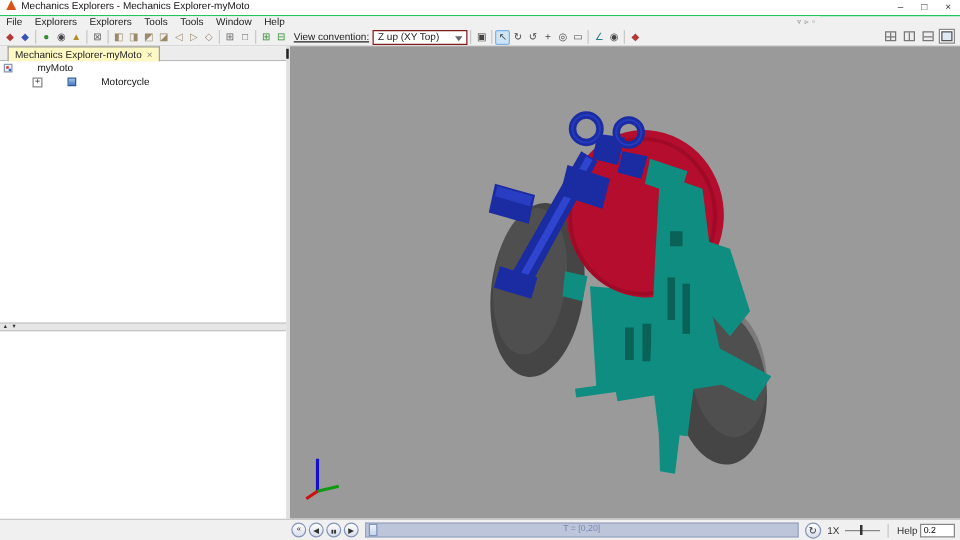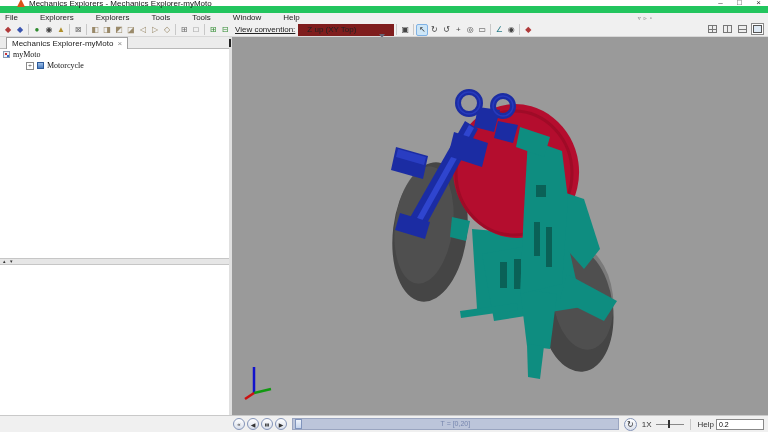--- a/index.html
+++ b/index.html
@@ -1,68 +1,68 @@
 <!DOCTYPE html>
 <html><head>
 <meta charset="utf-8">
 <style>
   html,body{margin:0;padding:0;background:#666;}
   #win{position:relative;width:768px;height:432px;background:#f0f0f0;overflow:hidden;
        font-family:"Liberation Sans","DejaVu Sans",sans-serif;font-size:8px;color:#222;
        -webkit-font-smoothing:antialiased;}
   
   .titlebar{position:absolute;left:0;top:0;width:768px;height:13px;background:#ffffff;
-            display:flex;align-items:center;border-bottom:7px solid #22c55e;box-sizing:border-box;padding-left:12px;}
+            display:flex;border-bottom:1px solid #22c55e;box-sizing:border-box;}
   .appicon{width:8px;height:8px;margin:0 4px 0 5px;position:relative;flex:none;}
   .appicon:before{content:"";position:absolute;left:0;top:0;border-left:4px solid transparent;
             border-right:4px solid transparent;border-bottom:8px solid #d95319;}
   .title{font-size:8px;color:#111;white-space:nowrap;}
   .winbtns{margin-left:auto;display:flex;height:13px;}
   .wbtn{width:19px;text-align:center;line-height:12px;font-size:8px;color:#333;}
   
   .menubar{position:absolute;left:0;top:13px;width:656px;height:10px;background:#f0f0f0;
-           display:flex;align-items:center;gap:12px;}
+           display:flex;align-items:center;gap:0;}
   .menu{padding:0 5px;line-height:10px;color:#222;}
   .panelicons{margin-left:auto;display:flex;gap:3px;padding-right:4px;color:#777;font-size:6px;}
   .panelicons span{line-height:10px;}
   
   .toolbar{position:absolute;left:0;top:23px;width:768px;height:14px;background:#f0f0f0;
            border-bottom:1px solid #d8d8d8;box-sizing:border-box;display:flex;align-items:center;padding-left:2px;}
   .tbtn{width:12px;height:12px;flex:none;display:flex;align-items:center;justify-content:center;
         font-size:8px;color:#555;border:1px solid transparent;box-sizing:border-box;border-radius:2px;}
   .tbtn.sel{background:#cde6f7;border-color:#7fb2e5;}
   .sep{width:1px;height:11px;background:#c8c8c8;margin:0 2px;flex:none;}
   .c-red{color:#b03a3a}.c-blue{color:#3a55b0}.c-green{color:#2e8b2e}.c-dark{color:#444}
   .c-olive{color:#b08f2a}.c-tan{color:#9a8a6a}.c-gray{color:#666}.c-teal{color:#2a7d8a}
   .vc-label{margin:0 3px 0 4px;color:#222;white-space:nowrap;text-decoration:underline;}
-  .vc-select{width:96px;height:12px;background:#fff;border:6px solid #7f1d1d;box-sizing:border-box;
+  .vc-select{width:76px;height:12px;background:#fff;border:1px solid #7f1d1d;box-sizing:border-box;
              display:flex;align-items:center;padding-left:3px;position:relative;}
   .vc-select .val{color:#222;}
   .dd-arrow{position:absolute;right:3px;top:4px;width:0;height:0;border-left:3px solid transparent;
             border-right:3px solid transparent;border-top:4px solid #667;}
   .layoutbtns{margin-left:auto;display:flex;gap:2px;padding-right:4px;align-self:flex-end;margin-bottom:1px;}
   .lbtn{width:13px;height:12px;display:flex;align-items:center;justify-content:center;
         border:1px solid transparent;box-sizing:border-box;}
   .lbtn.sel{border-color:#888;background:#fdfdfd;}
   .mini{width:9px;height:8px;border:1px solid #777;box-sizing:border-box;background:#eee;}
   .m4{background:linear-gradient(#777,#777) center/1px 100% no-repeat,
                linear-gradient(#777,#777) center/100% 1px no-repeat,#eee;}
   .mv{background:linear-gradient(#777,#777) center/1px 100% no-repeat,#eee;}
   .mh{background:linear-gradient(#777,#777) center/100% 1px no-repeat,#eee;}
   .m1{background:#dfeaf5;border-color:#555;}
   
   .main{position:absolute;left:0;top:37px;width:768px;height:378px;display:flex;}
   .leftcol{width:229px;flex:none;display:flex;flex-direction:column;background:#fff;}
   .tabbar{height:12px;background:#ececec;border-bottom:1px solid #b9b9b9;box-sizing:border-box;
           display:flex;align-items:flex-end;}
-  .tab{margin-left:6px;height:12px;background:#ffffff;border:1px solid #a0a0a0;border-bottom:none;
+  .tab{margin-left:6px;height:12px;background:#fef9c3;border:1px solid #a0a0a0;border-bottom:none;
        box-sizing:border-box;display:flex;align-items:center;padding:0 5px;gap:4px;position:relative;top:1px;}
   .tabclose{color:#888;font-size:8px;}
   .treepane{height:209px;background:#fff;overflow:hidden;}
-  .trow{height:11px;display:flex;align-items:center;gap:3px;padding-left:3px;font-family:Liberation Serif, serif;}
+  .trow{height:11px;display:flex;align-items:center;gap:20px;padding-left:3px;}
   .trow.child{padding-left:26px;}
   .tlabel{color:#111;}
   .expander{width:8px;height:8px;border:1px solid #8a8a8a;background:#fff;box-sizing:border-box;
             font-size:7px;line-height:6px;text-align:center;color:#333;flex:none;}
   .root-icon{width:7px;height:7px;flex:none;border:1px solid #8a9ab0;box-sizing:border-box;
      background:linear-gradient(#c33,#c33) 1px 1px/2px 2px no-repeat,
                 linear-gradient(#36c,#36c) 3px 3px/2px 2px no-repeat,#eef2f8;}
   .sub-icon{width:7px;height:7px;flex:none;border:1px solid #2d5a9a;box-sizing:border-box;
             background:linear-gradient(#9ec0e8,#4a7dc0);}
   .hsplit{height:7px;background:#e6e6e6;border-top:1px solid #c6c6c6;border-bottom:1px solid #c6c6c6;
@@ -90,21 +90,21 @@
   .trange{position:absolute;left:0;top:0;width:100%;text-align:center;line-height:10px;
           color:#7786ae;font-size:7px;}
   .loopbtn{width:13px;height:13px;border-radius:50%;border:1px solid #8494b8;flex:none;
            background:linear-gradient(#ffffff,#d9dfeb);color:#333;font-size:8px;
            display:flex;align-items:center;justify-content:center;box-sizing:border-box;}
   .speedlbl{color:#333;margin-left:3px;}
   .sslider{width:28px;height:12px;position:relative;flex:none;margin:0 2px;
            background:linear-gradient(#888,#888) center/100% 1px no-repeat;}
   .shandle{position:absolute;left:12px;top:2px;width:2px;height:8px;background:#333;}
   .timelbl{color:#333;margin-left:3px;}
-  .timeinput{width:48px;height:11px;border:1px solid #888;font-size:7px;padding:0 2px;
+  .timeinput{width:28px;height:11px;border:1px solid #888;font-size:7px;padding:0 2px;
              box-sizing:border-box;font-family:Liberation Sans, sans-serif;}
 </style>
 </head>
 <body>
 
 <div id="win">
 
   <div class="titlebar">
     <span class="appicon"></span>
     <span class="title">Mechanics Explorers - Mechanics Explorer-myMoto</span>

